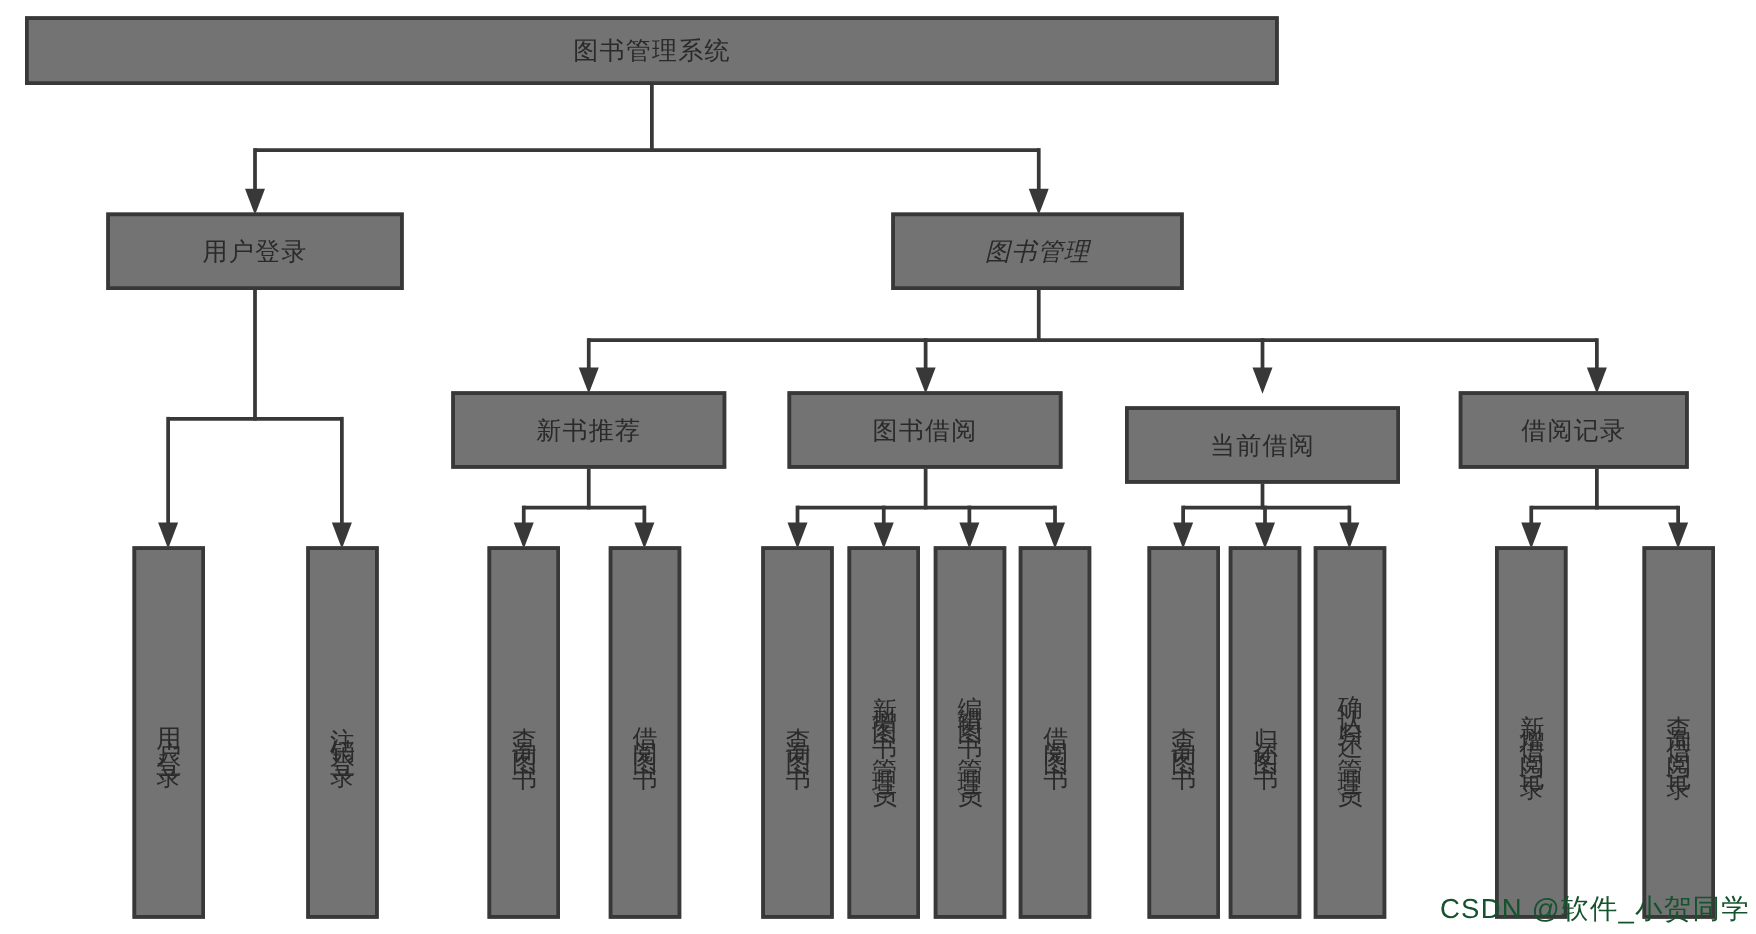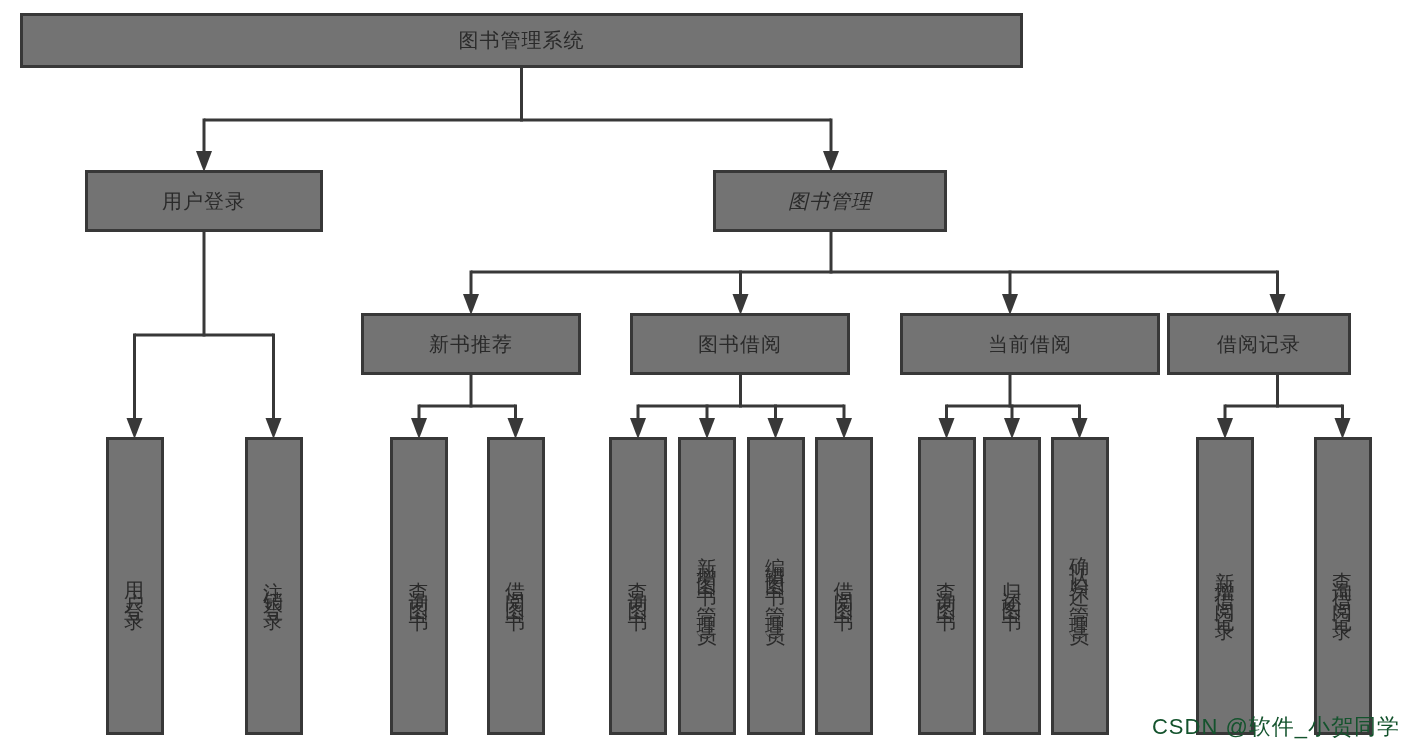--- a/index.html
+++ b/index.html
@@ -127,21 +127,21 @@
   <div class="box" style="left:713px; top:170px; width:234px; height:62px;font-style:italic;">
     <span>图书管理</span>
   </div>
 
   <div class="box" style="left:361px; top:313px; width:220px; height:62px;">
     <span>新书推荐</span>
   </div>
   <div class="box" style="left:630px; top:313px; width:220px; height:62px;">
     <span>图书借阅</span>
   </div>
-  <div class="box" style="left:900px; top:313px; width:260px; height:62px;">
+  <div class="box" style="left:900px; top:325px; width:220px; height:62px;">
     <span>当前借阅</span>
   </div>
   <div class="box" style="left:1167px; top:313px; width:184px; height:62px;">
     <span>借阅记录</span>
   </div>
 
   <div class="box leaf" style="left:105.5px; top:437px; width:58px; height:298px;">
     <span>用户登录</span>
   </div>
   <div class="box leaf" style="left:244.5px; top:437px; width:58px; height:298px;">

